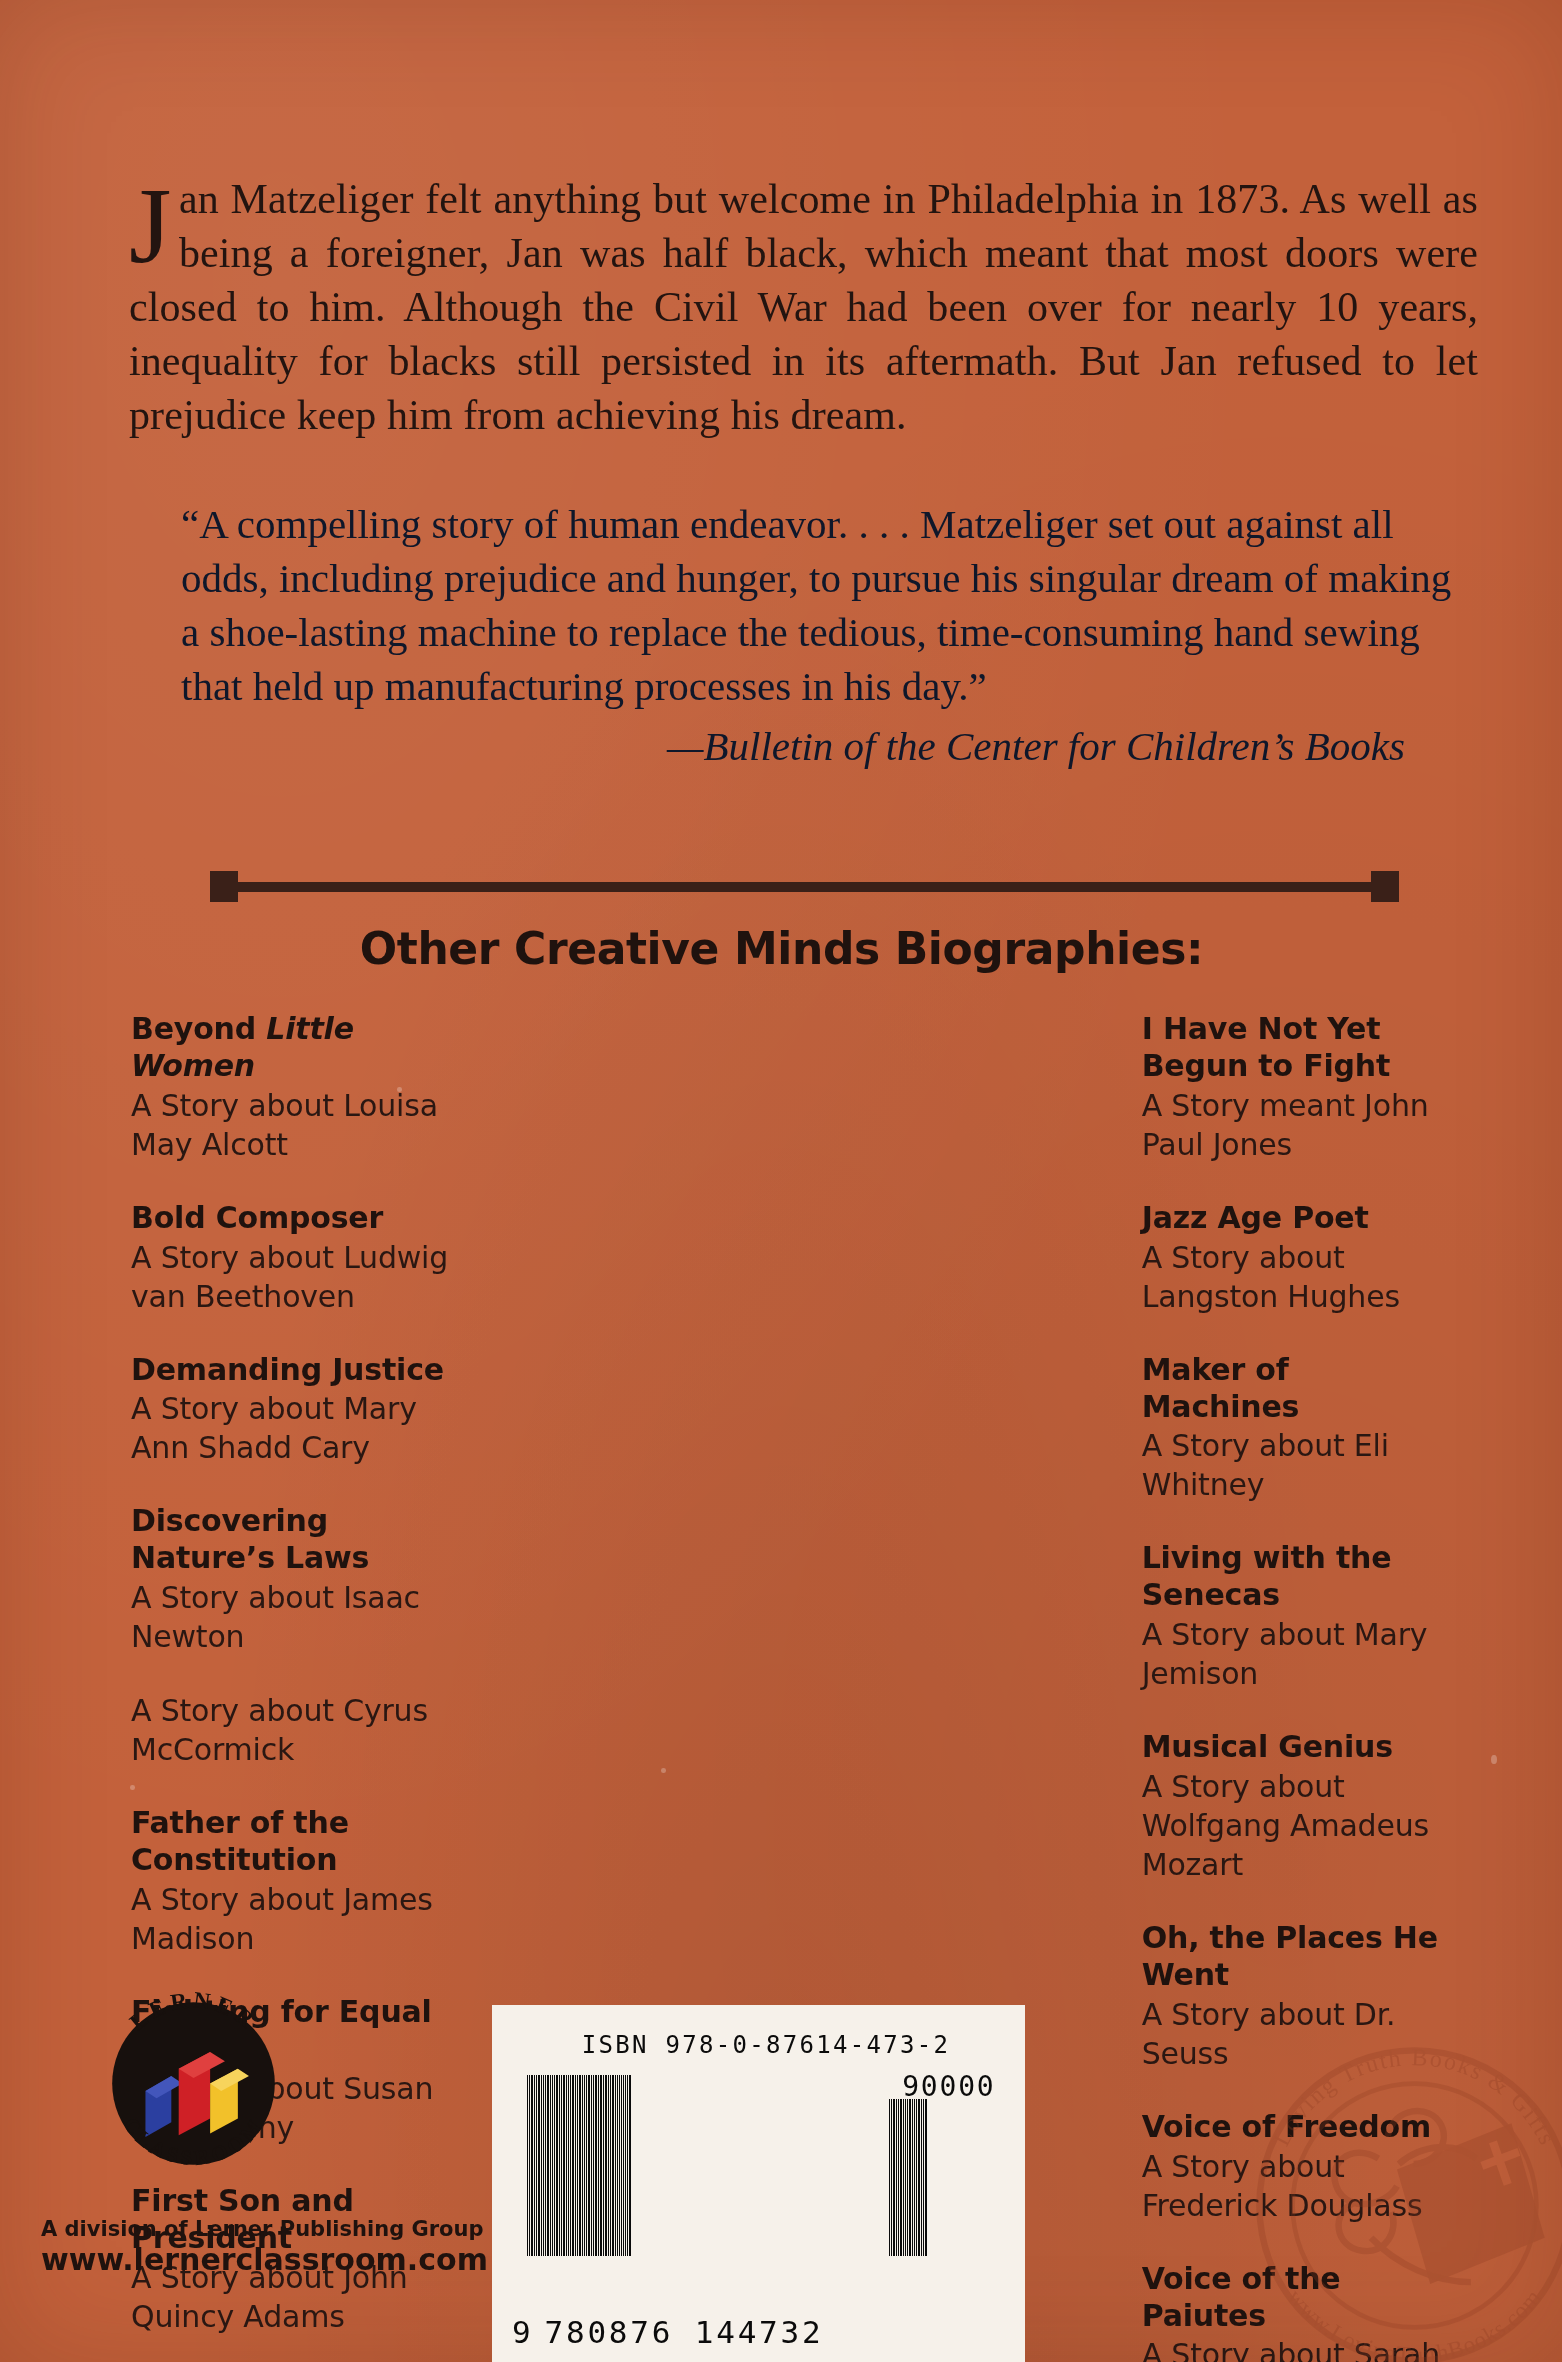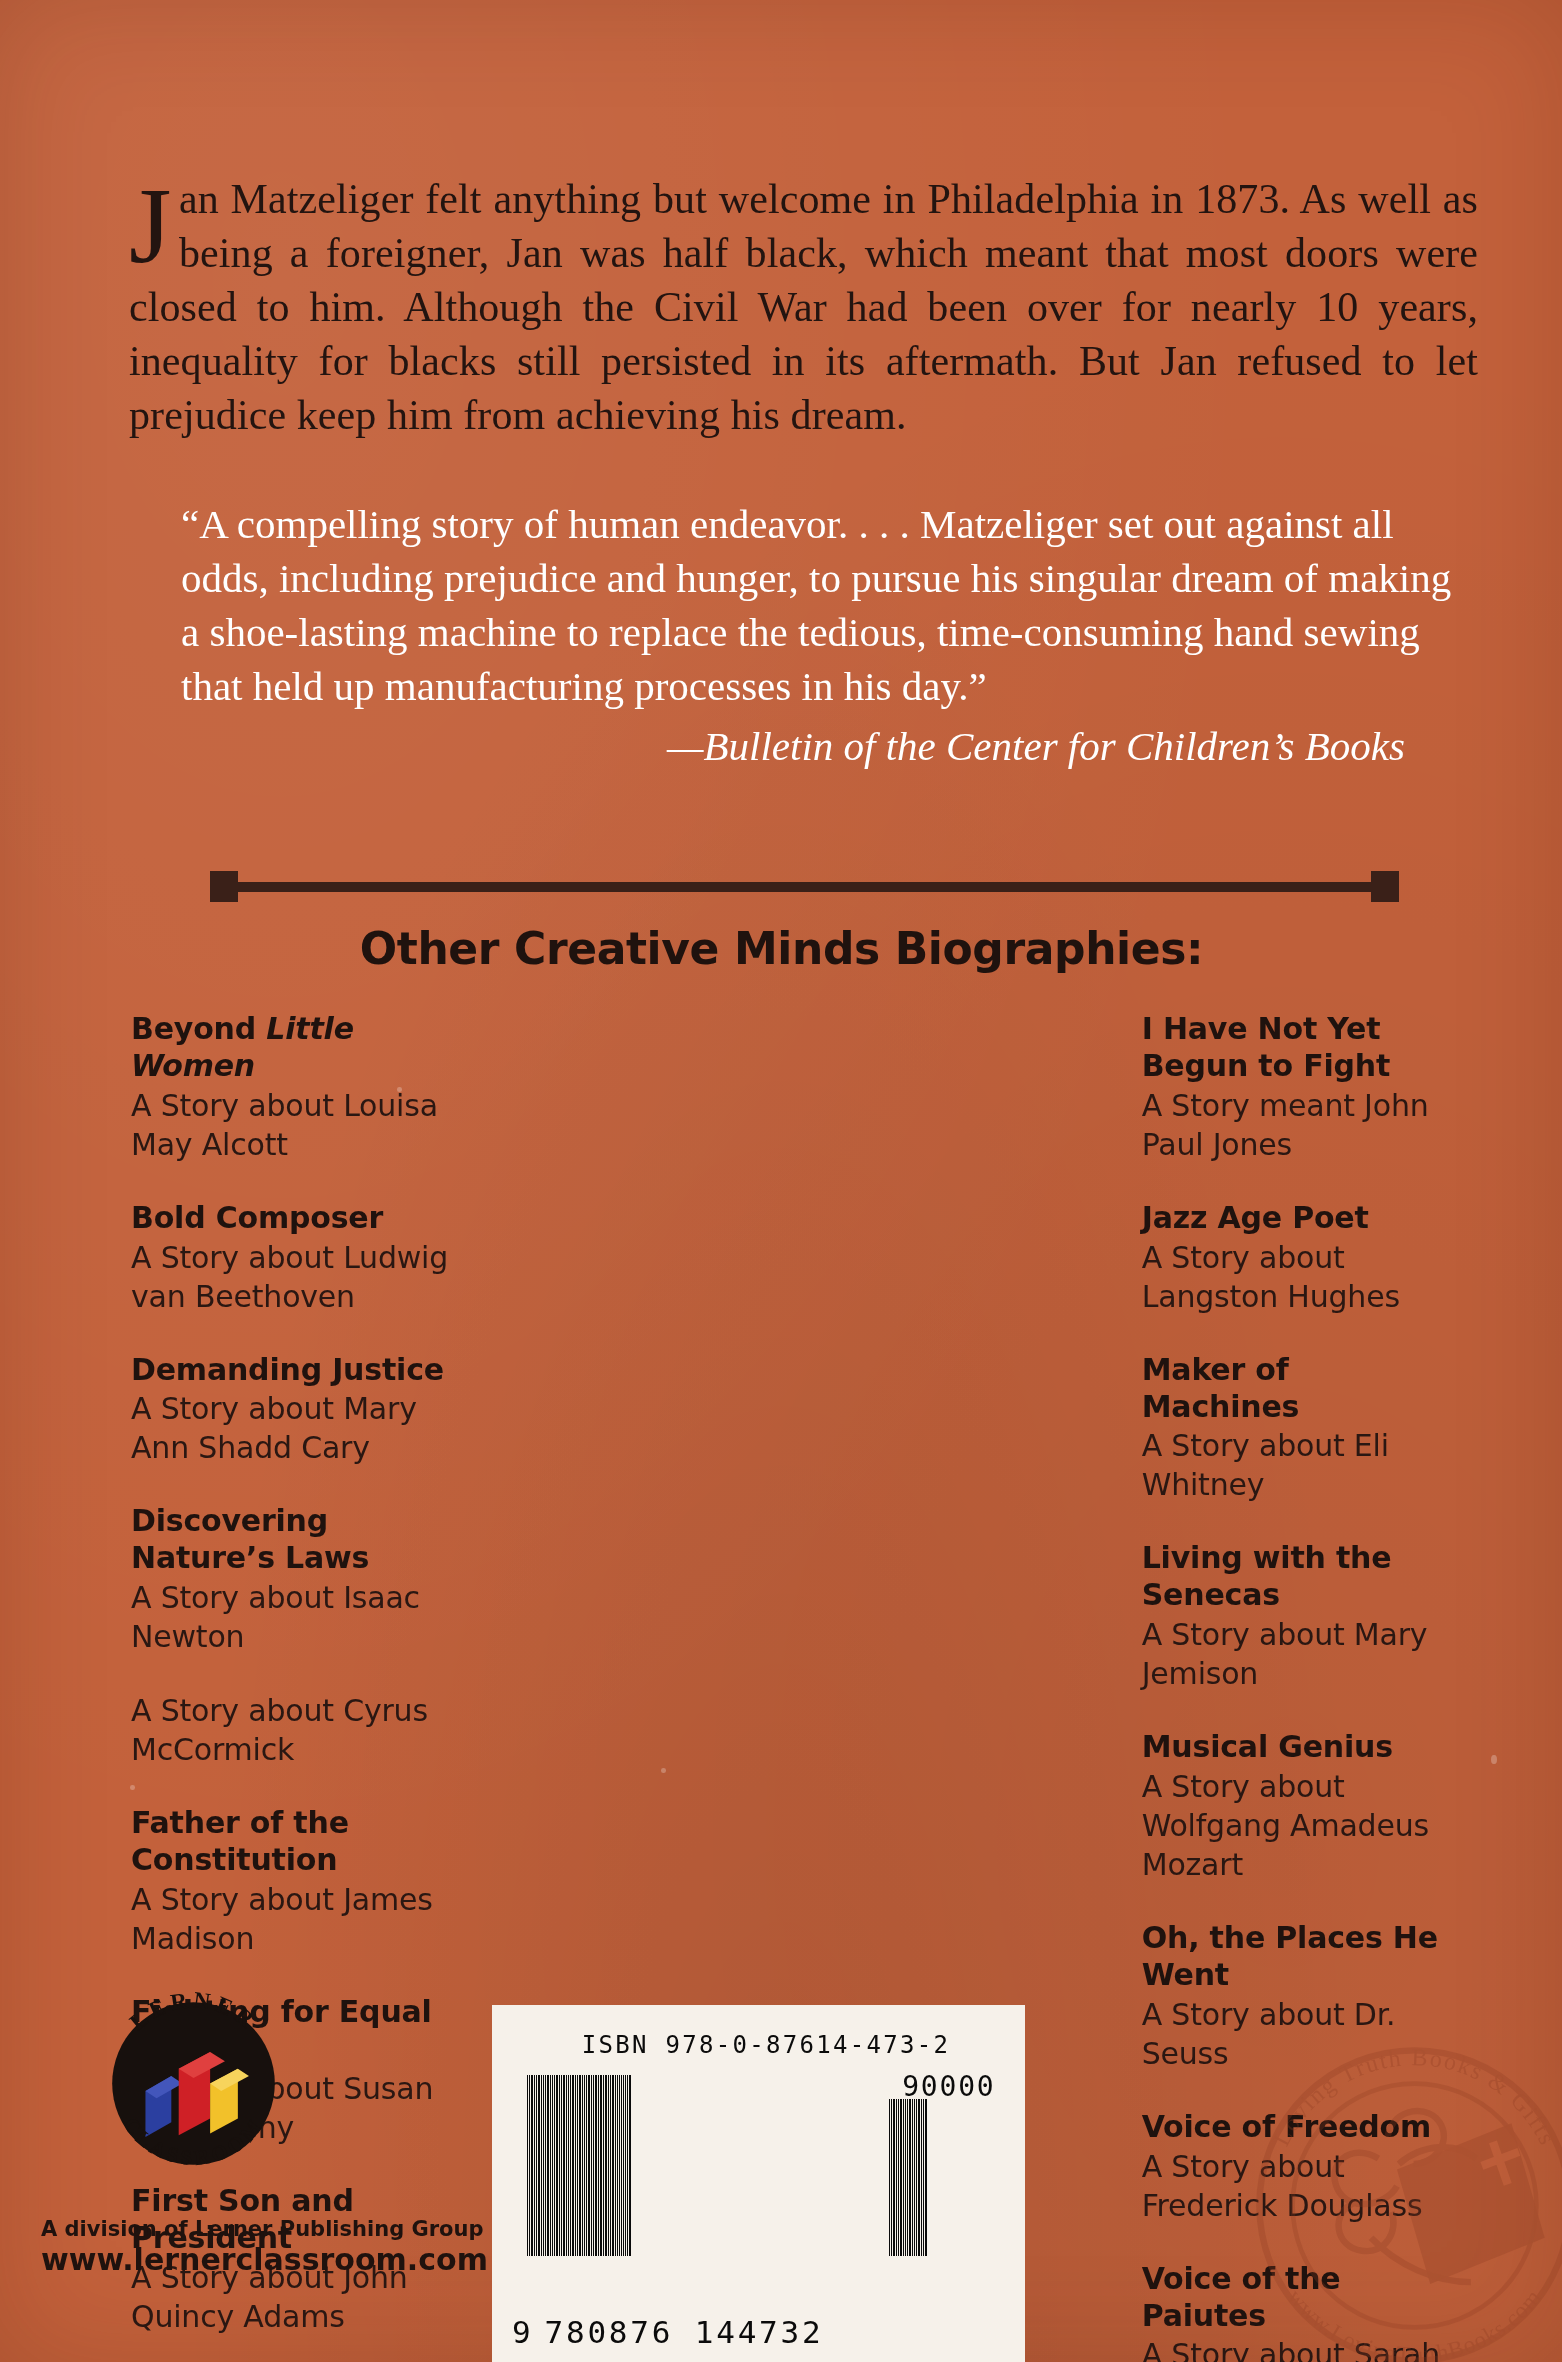--- a/index.html
+++ b/index.html
@@ -60,21 +60,21 @@
     color: #231410;
   }
 
   
   .quote {
     position: absolute;
     left: 181px;
     top: 497px;
     width: 1292px;
     z-index: 3;
-    color: #ffffff;
+    color: #0f172a;
     font-size: 41px;
     line-height: 54px;
   }
   .quote-attrib {
     margin-top: 5.5px;
     text-align: right;
     padding-right: 68px;
     font-style: italic;
     font-size: 41px;
   }

